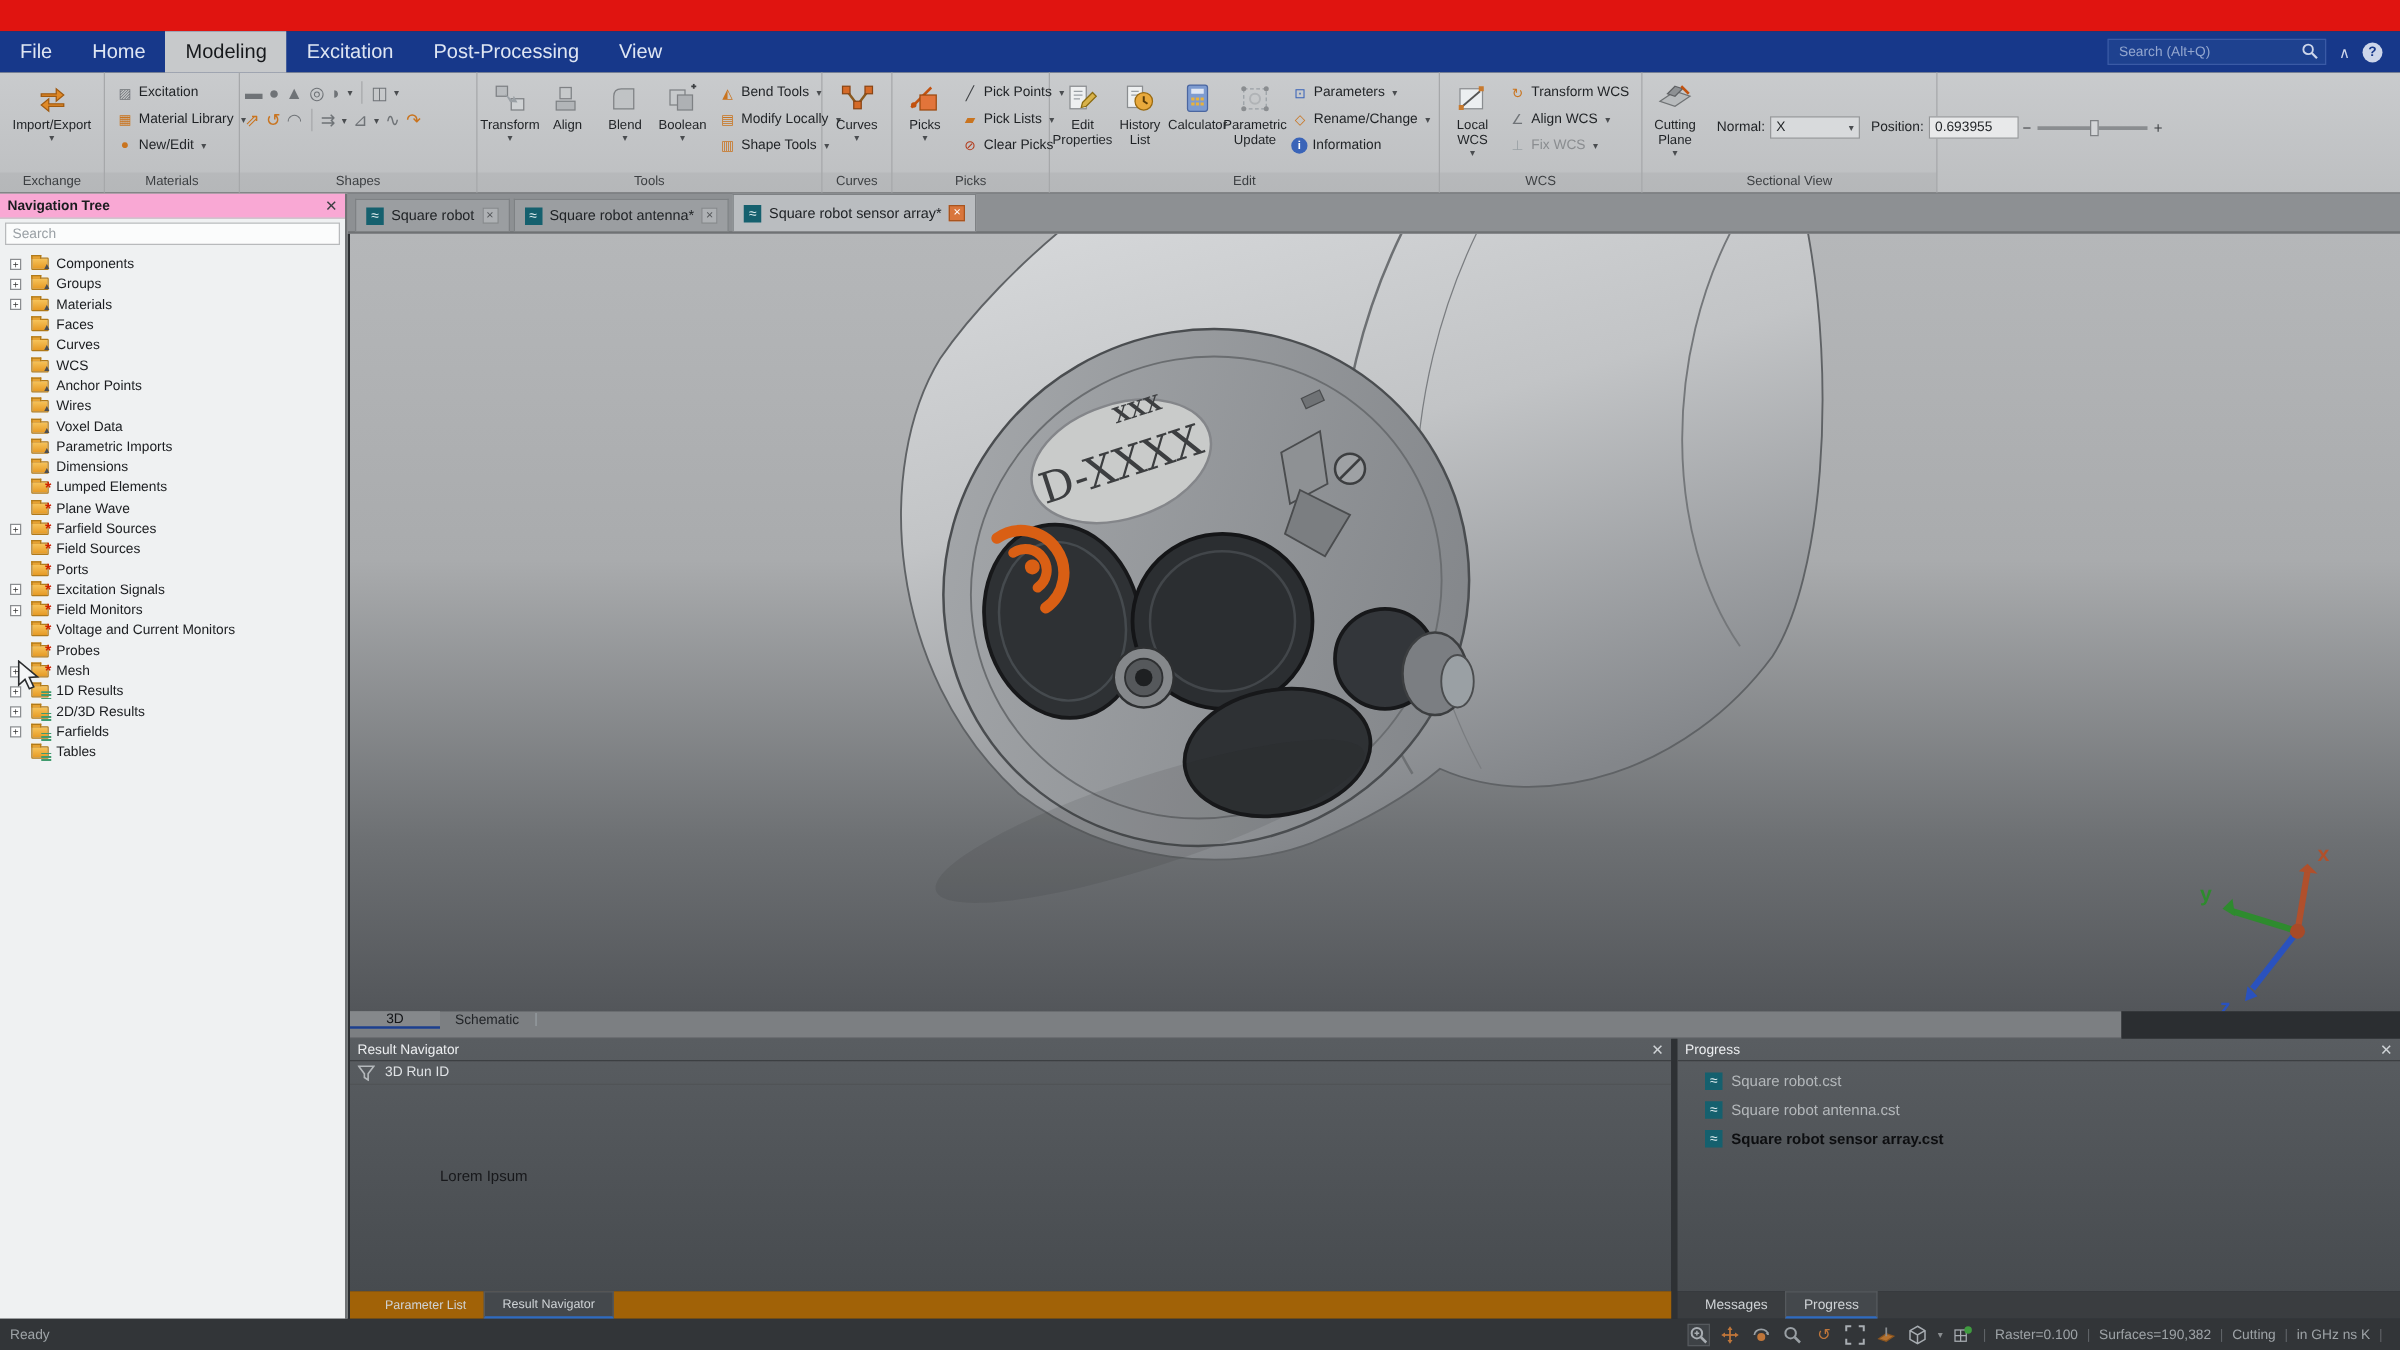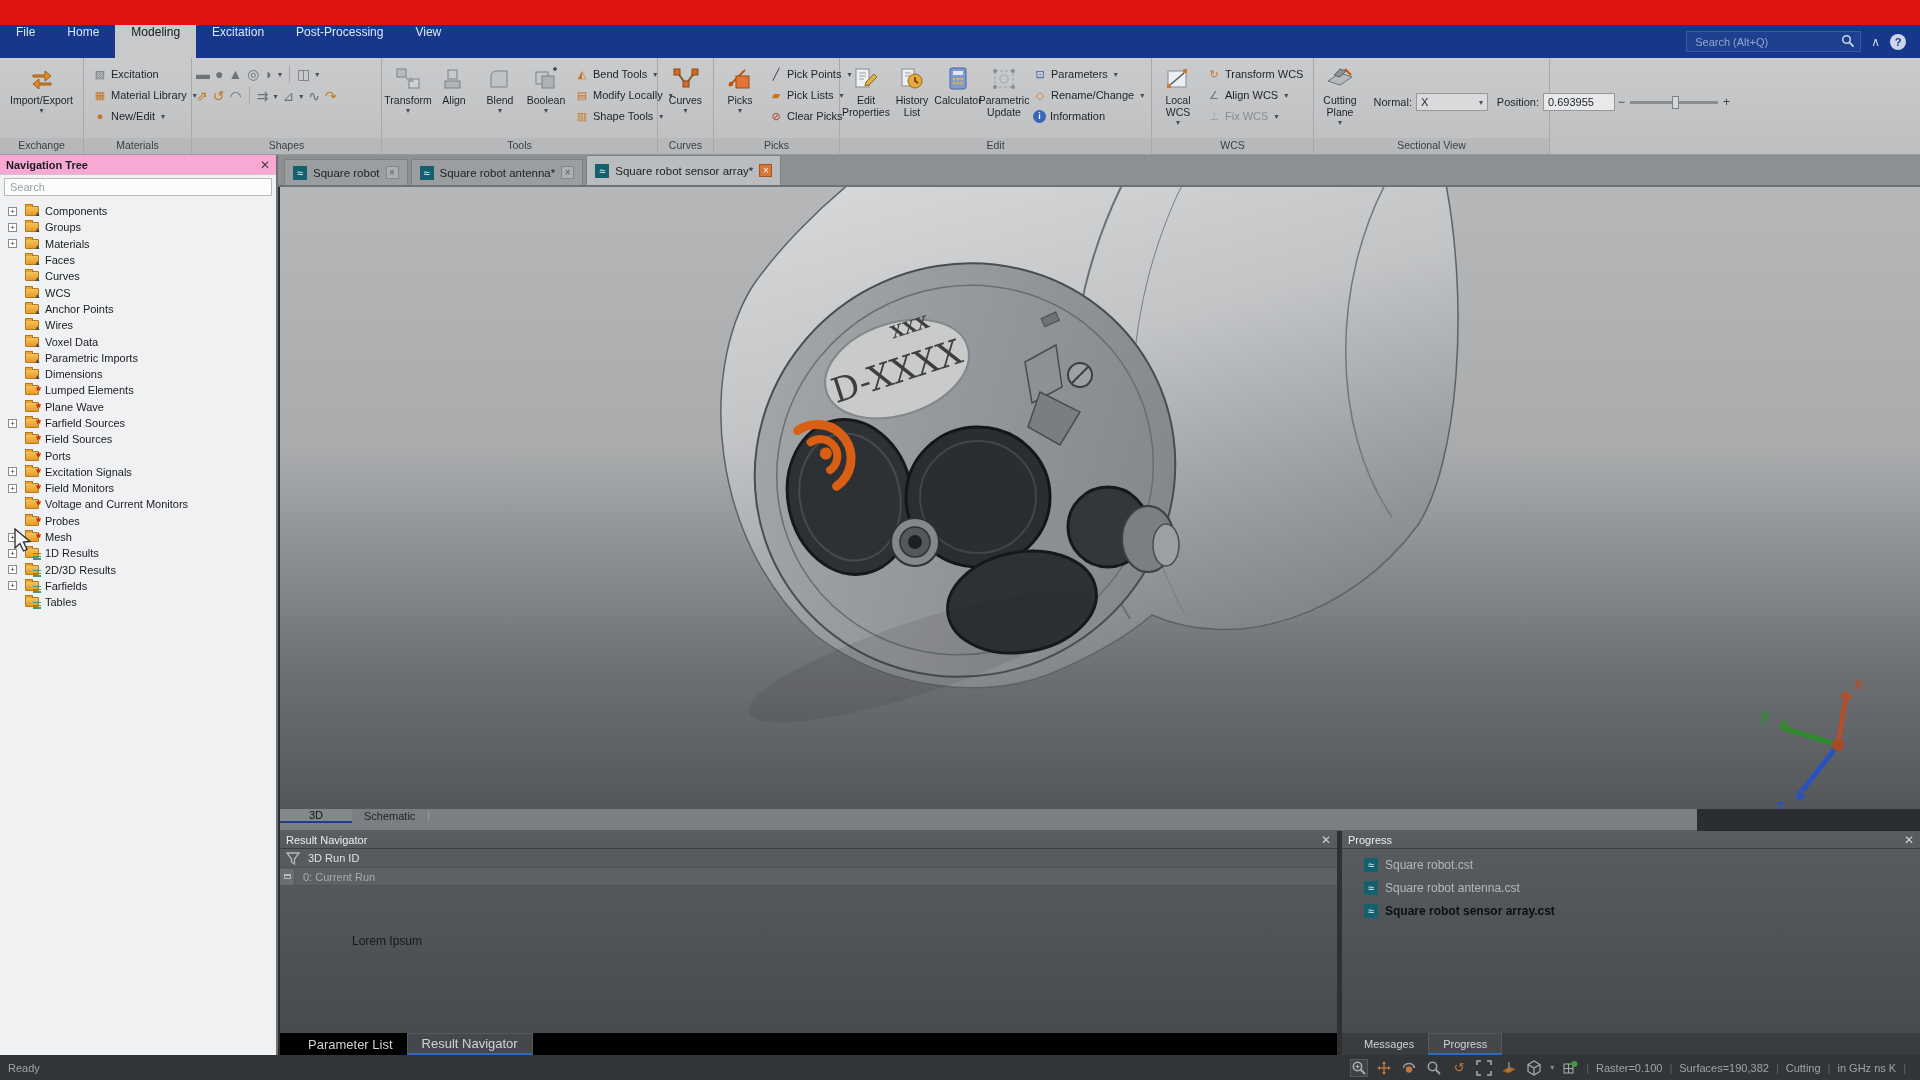--- a/index.html
+++ b/index.html
@@ -6,21 +6,21 @@
   html,body { width:1920px; height:1080px; overflow:hidden; background:#2b2e31;
     font-family:"Liberation Sans", sans-serif; }
   #app { position:relative; width:1920px; height:1080px; overflow:hidden; }
 
   
   #redbar { position:absolute; left:0; top:0; width:1920px; height:25px; background:#e01410; }
 
   
   #menubar { position:absolute; left:0; top:25px; width:1920px; height:33px;
     background:#17388a; display:flex; align-items:stretch; }
-  .mtab { display:flex; padding:0 16px; font-size:12px; color:#dfe6f3; cursor:default; }
+  .mtab { display:flex; align-items:center; padding:0 16px; font-size:16px; color:#dfe6f3; cursor:default; }
   .mtab.active { background:#c7c9cb; color:#16181b; }
   #menu-right { margin-left:auto; display:flex; align-items:center; gap:10px; padding-right:14px; }
   #ribbon-search { width:175px; height:21px; background:#1e418f; border:1px solid #3a5aa6;
     color:#93a6cf; font-size:11px; padding:0 26px 0 8px; outline:none; }
   #ribbon-search::placeholder { color:#93a6cf; }
   .searchwrap { position:relative; }
   .searchwrap .mag { position:absolute; right:6px; top:3px; }
   .bluebar-ic { color:#cdd6ea; font-size:12px; cursor:default; }
   .help-badge { width:16px; height:16px; border-radius:50%; background:#cdd6ea; color:#17388a;
     font-size:11px; font-weight:bold; display:flex; align-items:center; justify-content:center; }
@@ -128,22 +128,22 @@
     border-bottom:1px solid #505356; font-size:11px; color:#a7abaf; }
   .pinbox { width:15px; height:16px; background:#6a6e72; border-right:1px solid #54575a;
     display:flex; align-items:center; justify-content:center; }
   .pinbox i { display:block; width:7px; height:5px; border:1px solid #b4b8bb; border-top:2px solid #b4b8bb; }
   #lorem { position:absolute; left:72px; top:103px; font-size:12px; color:#17181b; }
   .pitem { display:flex; align-items:center; gap:7px; height:23px; padding-left:22px; font-size:12px;
     color:#b4b8bb; }
   .pitem .plabel.bold { font-weight:bold; color:#0d0e10; }
 
   
-  #lefttabs { position:absolute; left:280px; top:1033px; width:1057px; height:22px; background:#000000;
-    display:flex; align-items:stretch; padding-left:14px; font-size:13px; }
+  #lefttabs { position:absolute; left:280px; top:1033px; width:1057px; height:22px; background:#a16207;
+    display:flex; align-items:stretch; padding-left:14px; font-size:10px; }
   #righttabs { position:absolute; left:1342px; top:1033px; width:578px; height:22px; background:#3a3d40;
     display:flex; align-items:stretch; padding-left:8px; font-size:11px; }
   .btab { display:flex; align-items:center; padding:0 14px; color:#cfd3d6; }
   .btab.active { background:#44484c; border:1px solid #55595d; border-bottom:2px solid #2f6bc0; }
 
   
   #statusbar { position:absolute; left:0; top:1055px; width:1920px; height:25px; background:#323538;
     display:flex; align-items:center; font-size:11px; color:#9ea3a7; padding:0 8px; }
   #status-right { margin-left:auto; display:flex; align-items:center; gap:7px; padding-right:6px; }
   .stic { width:18px; height:18px; display:flex; align-items:center; justify-content:center; }
@@ -862,26 +862,20 @@
   <div id="resultpanel">
     <div class="phead">
       <span>Result Navigator</span>
       <span class="x">✕</span>
     </div>
     <div class="filterrow">
       <svg width="14" height="13" viewBox="0 0 14 13">
           <path d="M1 1 H13 L8.5 7 V12 L5.5 10 V7 Z" fill="none" stroke="#b4b8bb" stroke-width="1.3"></path>
         </svg>
       <span>3D Run ID</span>
-    </div>
-    <div class="runrow">
-      <span class="pinbox">
-          <i></i>
-        </span>
-      <span>0: Current Run</span>
     </div>
     <div id="lorem">Lorem Ipsum</div>
   </div>
 
   <div id="paneldivider"></div>
 
   <div id="progresspanel">
     <div class="phead">
       <span>Progress</span>
       <span class="x">✕</span>

